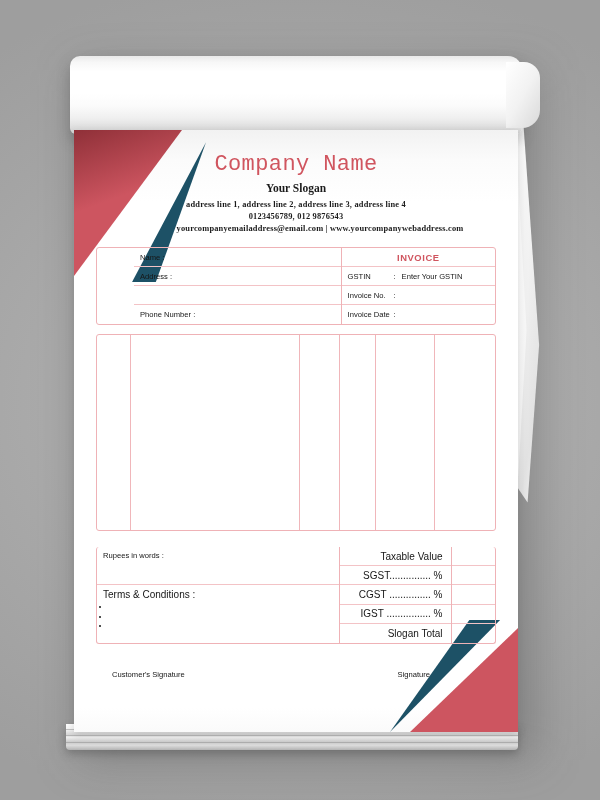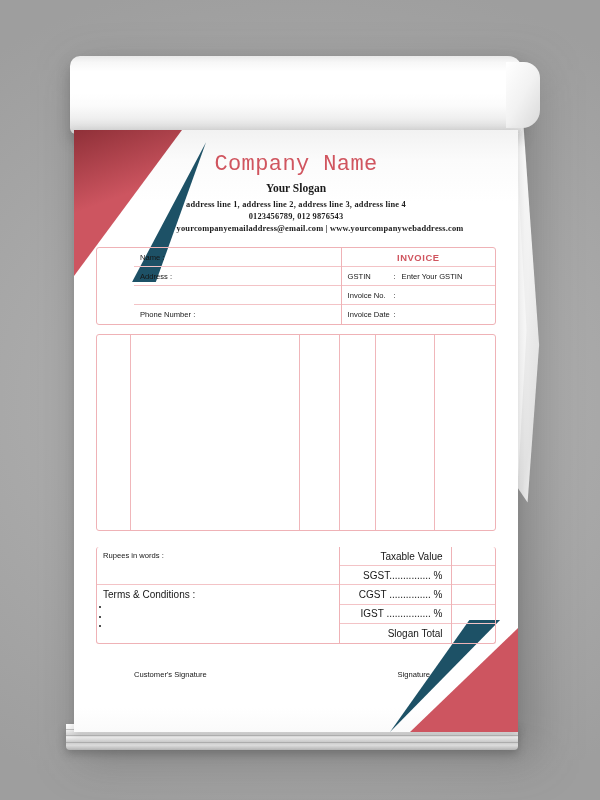--- a/index.html
+++ b/index.html
@@ -255,21 +255,21 @@
 
   
   .signs {
     position: relative;
     margin: 26px 22px 0;
     display: flex;
     justify-content: space-between;
     font-size: 7.6px;
     color: #161616;
   }
-  .sign-cust { margin-left: 38px; }
+  .sign-cust { margin-left: 16px; }
   .sign-auth { margin-right: 66px; }
 </style>
 </head>
 <body>
 
 <div class="stage">
 
   <div class="stage-shadow"></div>
 
   <div class="pad-stack">

